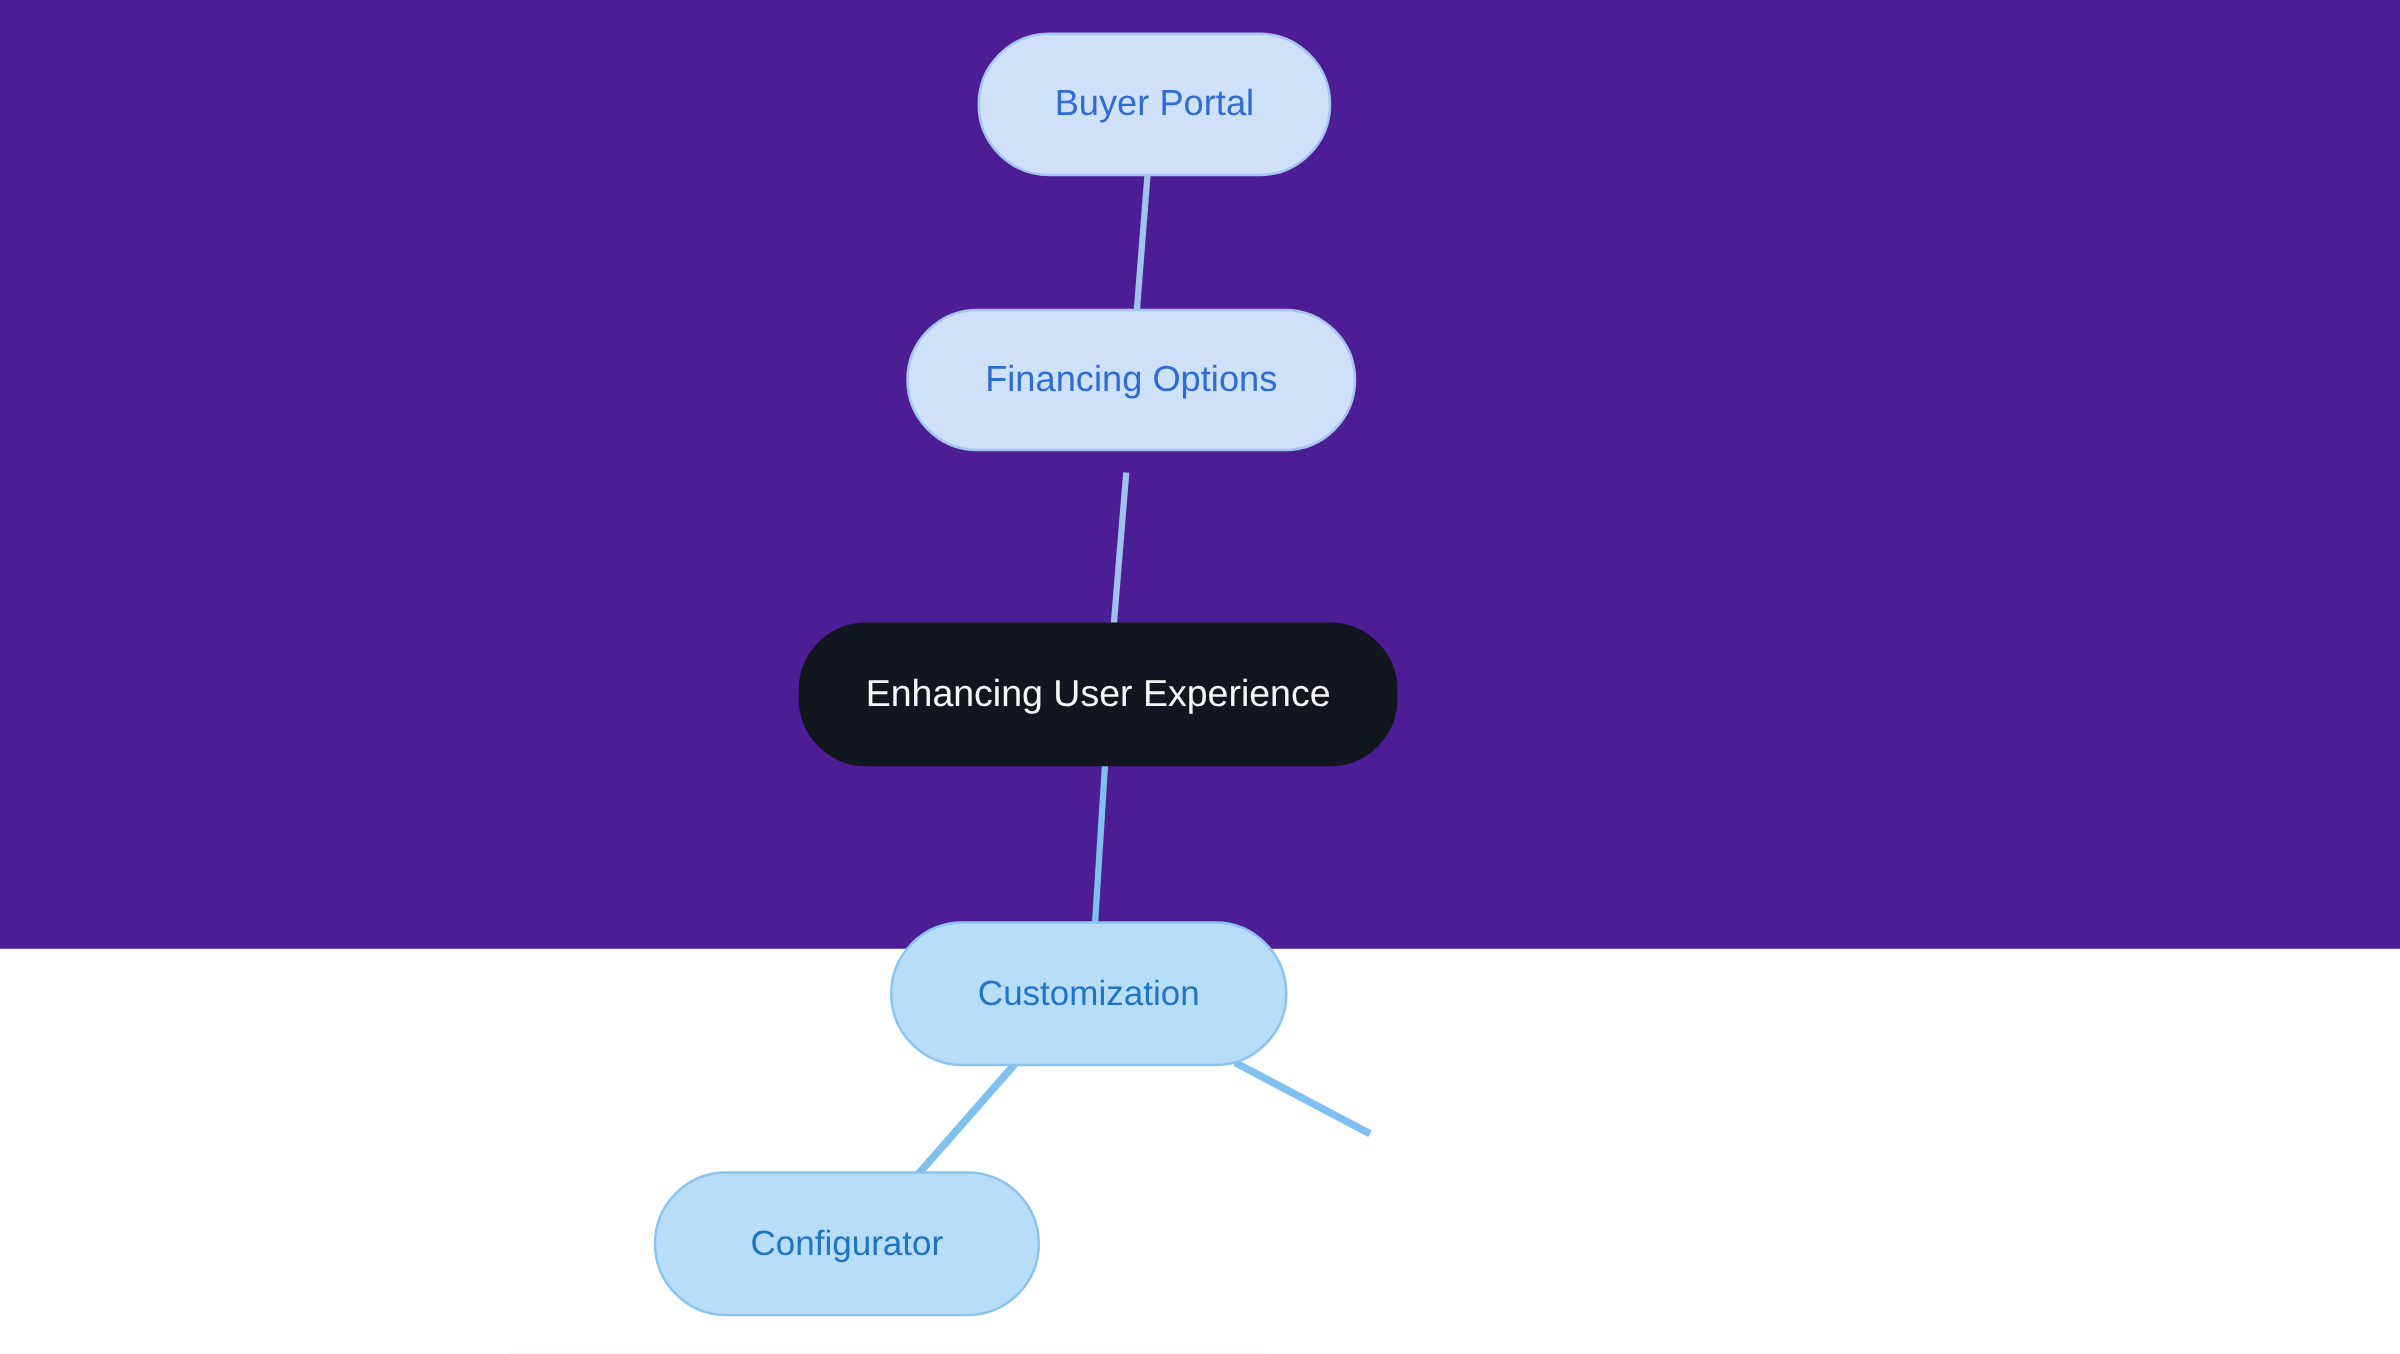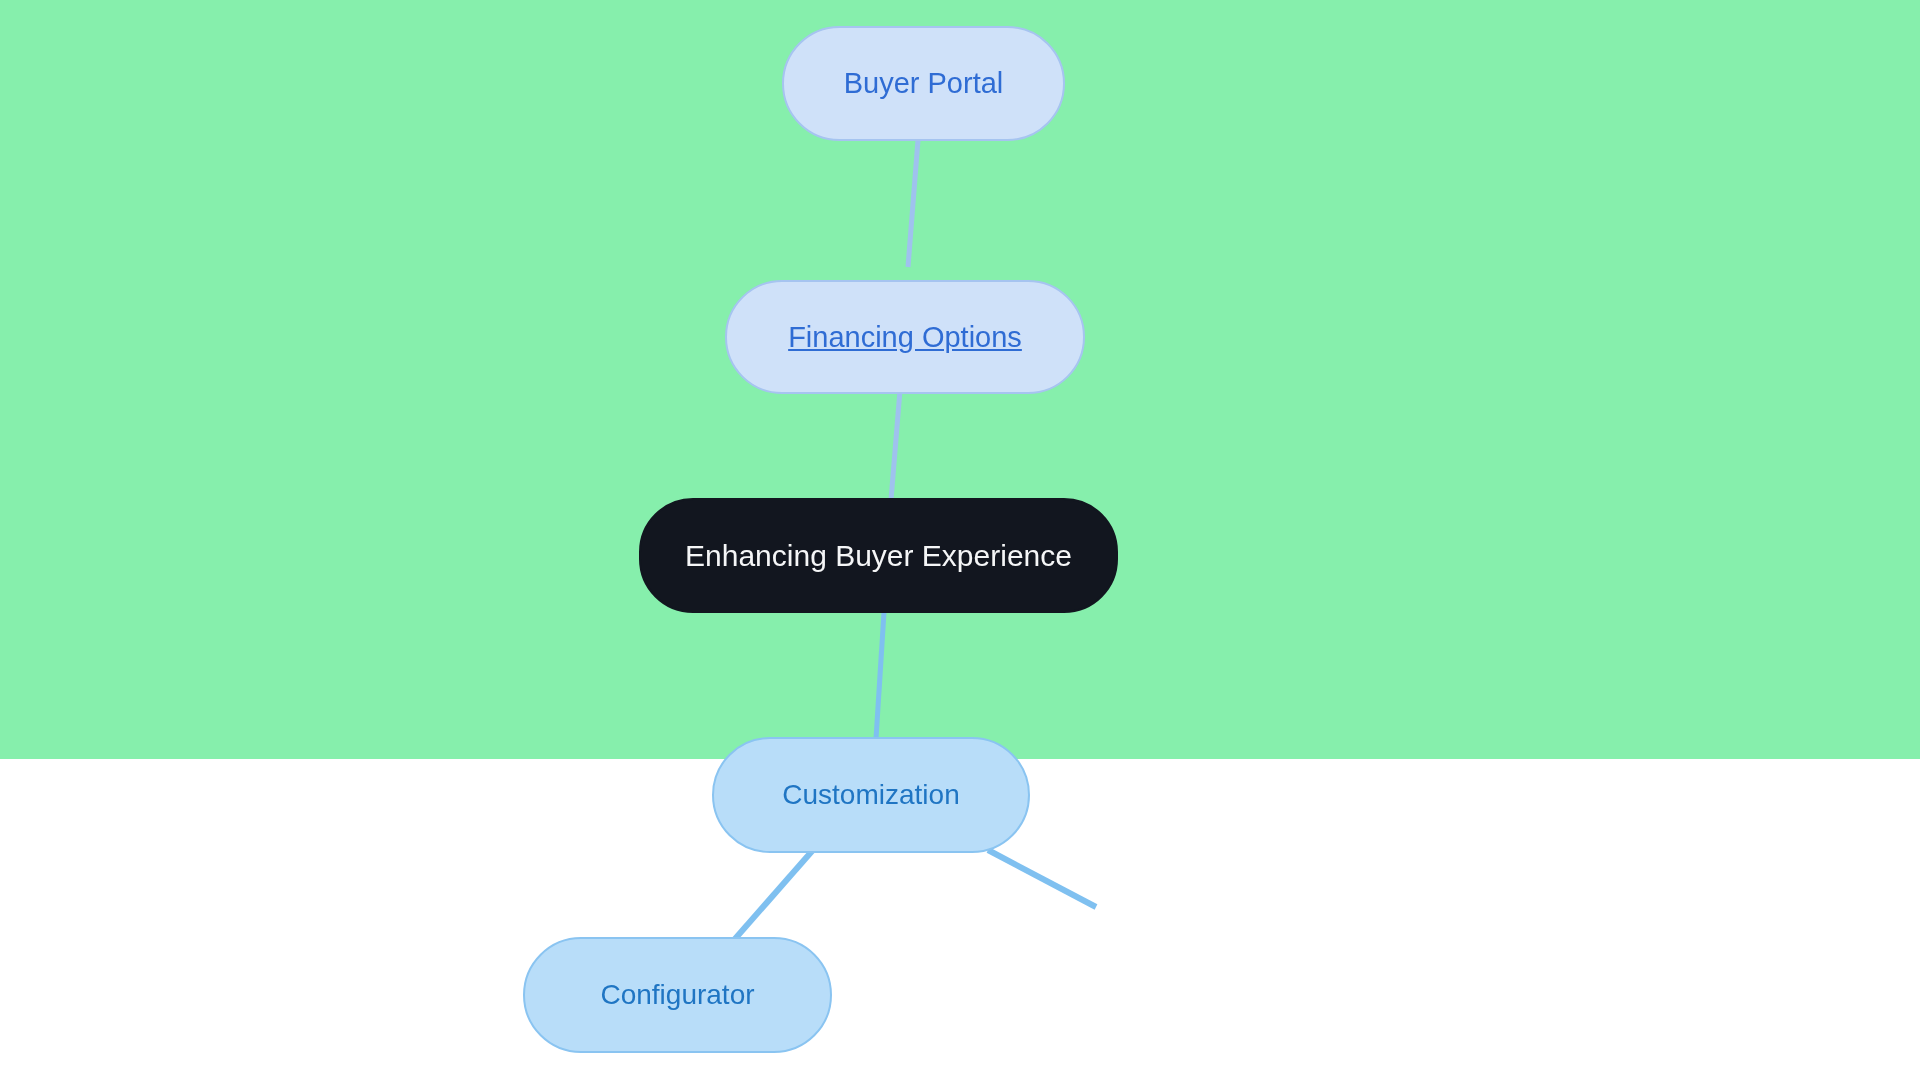--- a/index.html
+++ b/index.html
@@ -8,21 +8,21 @@
     background: #ffffff;
     width: 1920px;
     height: 1083px;
     overflow: hidden;
     font-family: "Liberation Sans", sans-serif;
   }
   .canvas {
     position: relative;
     width: 1920px;
     height: 759px;
-    background: #86efac;
+    background: #4c1d95;
   }
   svg.edges {
     position: absolute;
     left: 0; top: 0;
     width: 1920px;
     height: 1083px;
     pointer-events: none;
   }
   .node {
     position: absolute;
@@ -44,21 +44,21 @@
     color: #1f75c3;
     font-size: 28px;
   }
   .node--root {
     background: #12161f;
     border: 2px solid #12161f;
     color: #f5f6f7;
     font-size: 30px;
   }
   .node--buyer-portal     { left: 782px;  top: 26px;  width: 283px; height: 115px; border-radius: 58px; }
-  .node--financing        { left: 725px;  top: 280px; width: 360px; height: 114px; border-radius: 57px; text-decoration: underline; }
+  .node--financing        { left: 725px;  top: 247px; width: 360px; height: 114px; border-radius: 57px; }
   .node--central          { left: 639px;  top: 498px; width: 479px; height: 115px; border-radius: 54px; }
   .node--customization    { left: 712px;  top: 737px; width: 318px; height: 116px; border-radius: 58px; }
   .node--configurator     { left: 523px;  top: 937px; width: 309px; height: 116px; border-radius: 58px; }
   .node--protection-menu  { left: 1048px; top: 903px; width: 349px; height: 114px; border-radius: 57px; }
   .node-label {
     display: inline-block;
     line-height: 1;
   }
 </style>
 </head>
@@ -76,21 +76,21 @@
 
   <div class="node node--branch-a node--buyer-portal">
     <span class="node-label">Buyer Portal</span>
   </div>
 
   <div class="node node--branch-a node--financing">
     <span class="node-label">Financing Options</span>
   </div>
 
   <div class="node node--root node--central">
-    <span class="node-label">Enhancing Buyer Experience</span>
+    <span class="node-label">Enhancing User Experience</span>
   </div>
 
   <div class="node node--branch-b node--customization">
     <span class="node-label">Customization</span>
   </div>
 
   <div class="node node--branch-b node--configurator">
     <span class="node-label">Configurator</span>
   </div>
 

